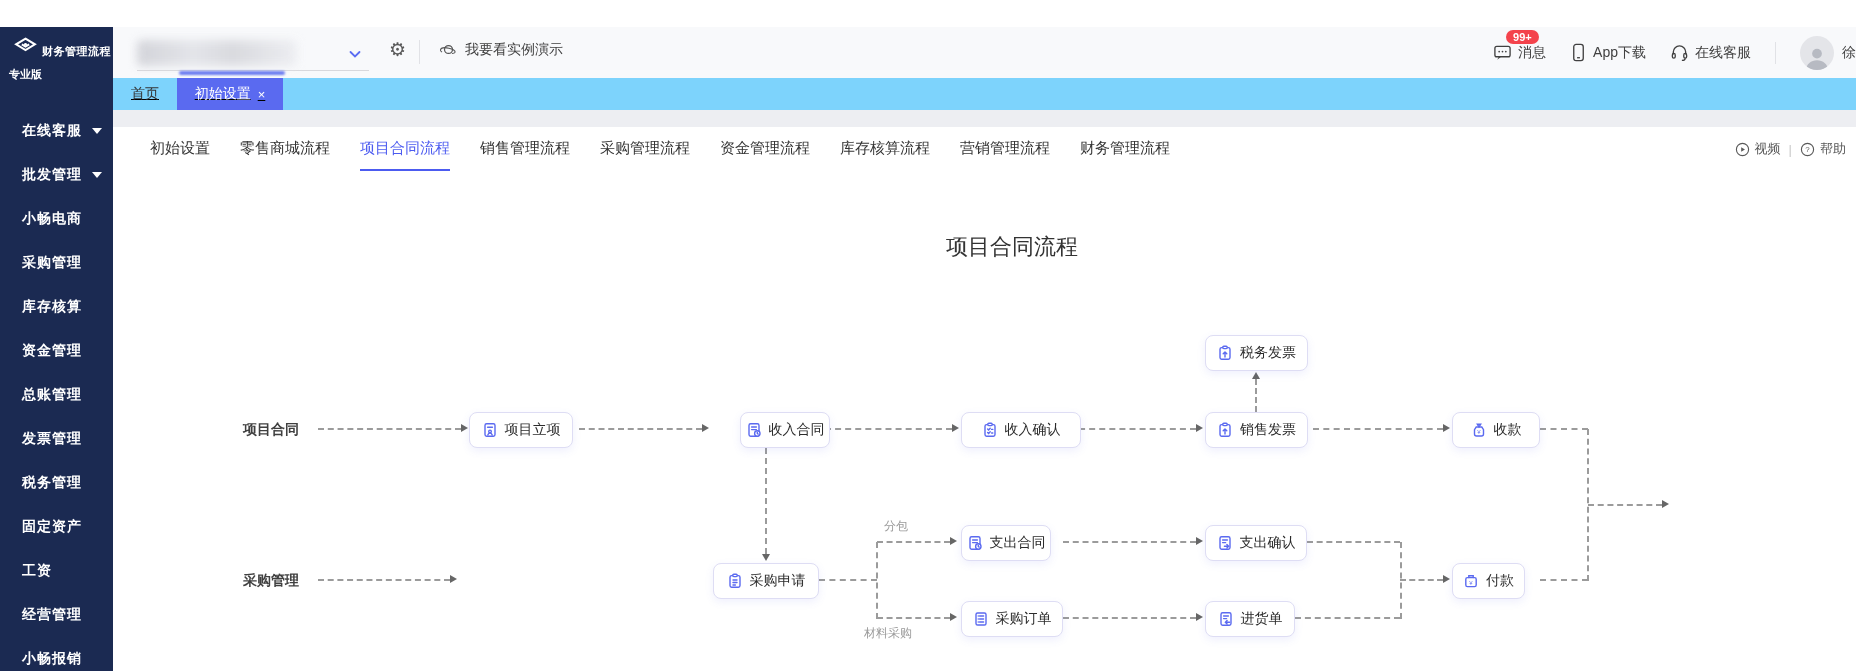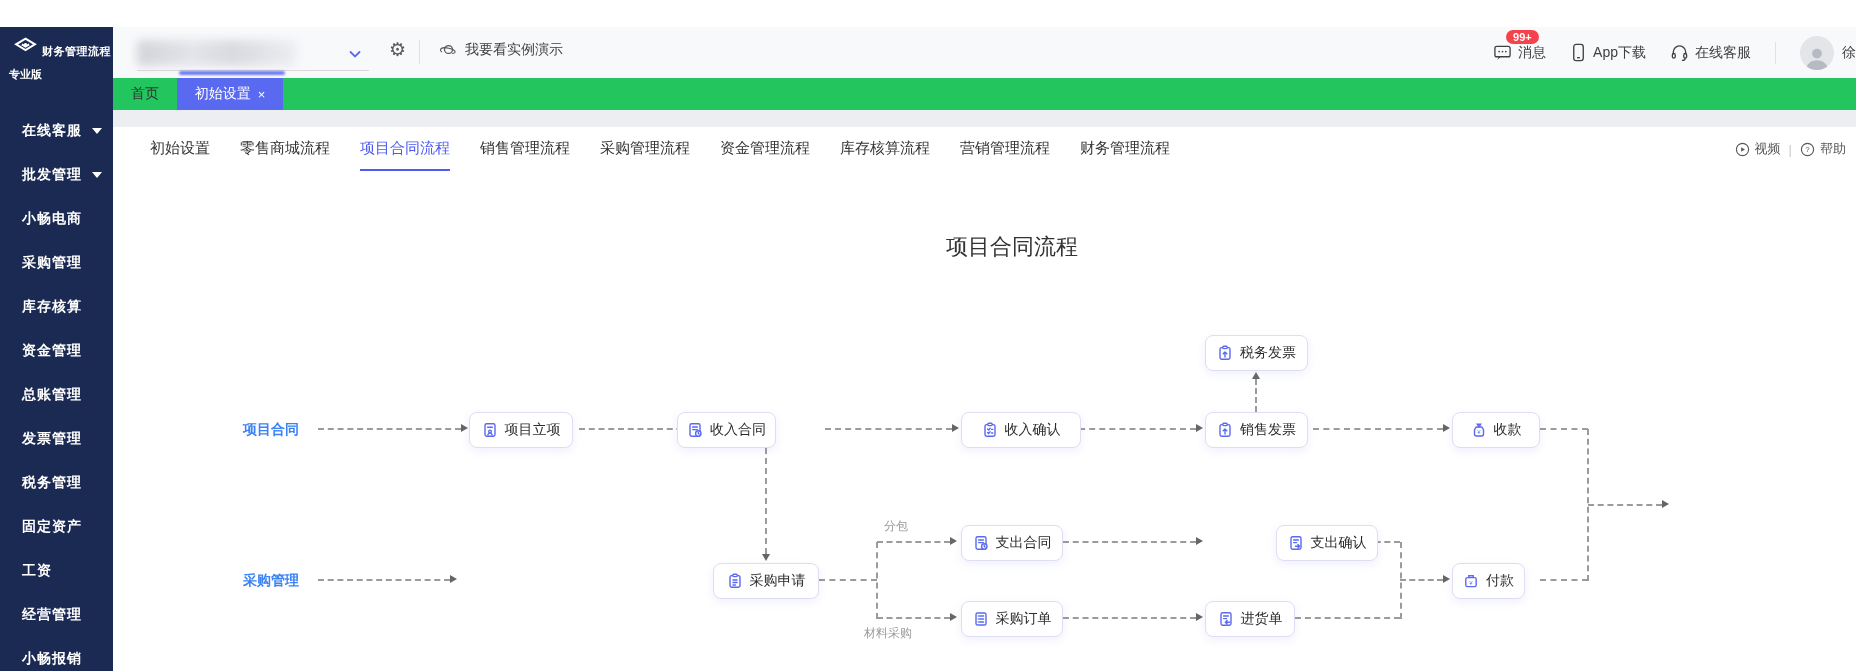--- a/index.html
+++ b/index.html
@@ -26,40 +26,40 @@
   .tb-divider{position:absolute;left:306px;top:13px;width:1px;height:24px;background:#e1e2e6;}
   .demo{position:absolute;left:326px;top:13px;display:flex;align-items:center;gap:7px;font-size:14px;color:#404040;cursor:pointer;}
   .tb-right{position:absolute;right:-14px;top:0;height:51px;display:flex;align-items:center;gap:24px;color:#404040;font-size:14px;}
   .tb-item{display:flex;align-items:center;gap:6px;cursor:pointer;position:relative;}
   .badge{position:absolute;top:-13px;left:13px;background:#f4434c;color:#fff;font-size:11px;font-weight:700;padding:1px 7px;border-radius:9px;}
   .user-divider{width:1px;height:22px;background:#e1e2e6;}
   .avatar{width:34px;height:34px;border-radius:50%;background:#e4e5e9;display:flex;align-items:flex-end;justify-content:center;overflow:hidden;cursor:pointer;}
   .user{display:flex;align-items:center;gap:8px;cursor:pointer;}
 
   
-  .tabstrip{position:absolute;left:113px;top:78px;right:0;height:32px;background:#22c55e;display:flex;}
+  .tabstrip{position:absolute;left:113px;top:78px;right:0;height:32px;background:#7dd3fc;display:flex;text-decoration:underline;}
   .tab-home{width:64px;display:flex;align-items:center;justify-content:center;font-size:14px;color:#333;cursor:pointer;}
   .tab-active{width:106px;display:flex;align-items:center;justify-content:center;gap:7px;background:#5a6af0;color:#fff;font-size:14px;cursor:pointer;}
   .tab-close{font-size:13px;line-height:1;cursor:pointer;}
   .gap-strip{position:absolute;left:113px;top:110px;right:0;height:17px;background:#edeef2;}
 
   
   .content{position:absolute;left:113px;top:127px;right:0;bottom:0;background:#fff;}
   .subnav{position:relative;display:flex;gap:30px;padding:0 0 0 37px;height:44px;align-items:stretch;}
   .subnav-item{display:flex;align-items:center;font-size:15px;color:#333;cursor:pointer;border-bottom:2px solid transparent;}
   .subnav-item.active{color:#4c5bf0;border-bottom-color:#4c5bf0;}
   .right-links{position:absolute;right:10px;top:0;height:44px;display:flex;align-items:center;gap:8px;font-size:13px;color:#595959;}
   .rlink{display:flex;align-items:center;gap:5px;cursor:pointer;}
   .rl-div{color:#c9c9c9;}
 
   .flow-title{position:absolute;left:822px;top:232px;width:380px;text-align:center;font-size:22px;font-weight:500;color:#333;margin:0;}
 
   
   .flow-layer{position:absolute;inset:0;}
-  .row-label{position:absolute;font-size:14px;font-weight:700;color:#3b82f6;}
+  .row-label{position:absolute;font-size:14px;font-weight:700;color:#404040;}
   .branch-label{position:absolute;font-size:12px;color:#9a9a9a;}
   .node{position:absolute;height:36px;box-sizing:border-box;display:flex;align-items:center;justify-content:center;gap:7px;
     background:#fff;border:1px solid #deddf4;border-radius:8px;box-shadow:0 3px 8px rgba(100,108,240,.10);
     font-size:14px;color:#2b2b2b;cursor:pointer;white-space:nowrap;}
   .nicon{display:flex;align-items:center;}
   .hl{position:absolute;height:0;border-top:2px dashed #9b9b9b;}
   .vl{position:absolute;width:0;border-left:2px dashed #9b9b9b;}
   .arr{position:absolute;width:0;height:0;}
   .arr.r{border-left:7px solid #666;border-top:4.5px solid transparent;border-bottom:4.5px solid transparent;}
   .arr.u{border-bottom:7px solid #666;border-left:4.5px solid transparent;border-right:4.5px solid transparent;}
@@ -309,21 +309,21 @@
       <span class="nicon">
           <svg width="16" height="16" viewBox="0 0 16 16" fill="none" stroke="#5b6af0" stroke-width="1.4" stroke-linecap="round">
             <rect x="3" y="1.8" width="10" height="12.4" rx="1.6"></rect>
             <path d="M5.6 5.2h4.8"></path>
             <circle cx="8" cy="9.4" r="1.3"></circle>
             <path d="M5.8 13c.4-1.4 1.2-2 2.2-2s1.8.6 2.2 2"></path>
           </svg>
         </span>
       <span>项目立项</span>
     </div>
-    <div class="node" style="left:677px;top:412px;width:99px">
+    <div class="node" style="left:740px;top:412px;width:90px">
       <span class="nicon">
           <svg width="16" height="16" viewBox="0 0 16 16" fill="none" stroke="#5b6af0" stroke-width="1.4" stroke-linecap="round">
             <rect x="3" y="1.8" width="10" height="12.4" rx="1.6"></rect>
             <path d="M5.6 5h4.8M5.6 7.6h4.8"></path>
             <circle cx="11.3" cy="11.4" r="2.7" fill="#fff"></circle>
             <path d="M11.3 10.2v1.3l.9.6"></path>
           </svg>
         </span>
       <span>收入合同</span>
     </div>
@@ -370,32 +370,32 @@
     <div class="node" style="left:713px;top:563px;width:106px">
       <span class="nicon">
           <svg width="16" height="16" viewBox="0 0 16 16" fill="none" stroke="#5b6af0" stroke-width="1.4" stroke-linecap="round">
             <rect x="3" y="2.6" width="10" height="11.6" rx="1.6"></rect>
             <rect x="5.8" y="1.2" width="4.4" height="2.4" rx="1" fill="#fff"></rect>
             <path d="M6 7h4M6 9.5h4M6 12h2.4"></path>
           </svg>
         </span>
       <span>采购申请</span>
     </div>
-    <div class="node" style="left:961px;top:525px;width:102px">
+    <div class="node" style="left:961px;top:525px;width:90px">
       <span class="nicon">
           <svg width="16" height="16" viewBox="0 0 16 16" fill="none" stroke="#5b6af0" stroke-width="1.4" stroke-linecap="round">
             <rect x="3" y="1.8" width="10" height="12.4" rx="1.6"></rect>
             <path d="M5.6 5h4.8M5.6 7.6h4.8"></path>
             <circle cx="11.3" cy="11.4" r="2.7" fill="#fff"></circle>
             <path d="M11.3 10.2v1.3l.9.6"></path>
           </svg>
         </span>
       <span>支出合同</span>
     </div>
-    <div class="node" style="left:1276px;top:525px;width:102px">
+    <div class="node" style="left:1205px;top:525px;width:102px">
       <span class="nicon">
           <svg width="16" height="16" viewBox="0 0 16 16" fill="none" stroke="#5b6af0" stroke-width="1.4" stroke-linecap="round">
             <rect x="3" y="1.8" width="10" height="12.4" rx="1.6"></rect>
             <path d="M5.6 5h4.8M5.6 7.6h3"></path>
             <path d="M7.4 11.2h4.2M9.9 9.5l1.7 1.7-1.7 1.7"></path>
           </svg>
         </span>
       <span>支出确认</span>
     </div>
     <div class="node" style="left:961px;top:601px;width:102px">

